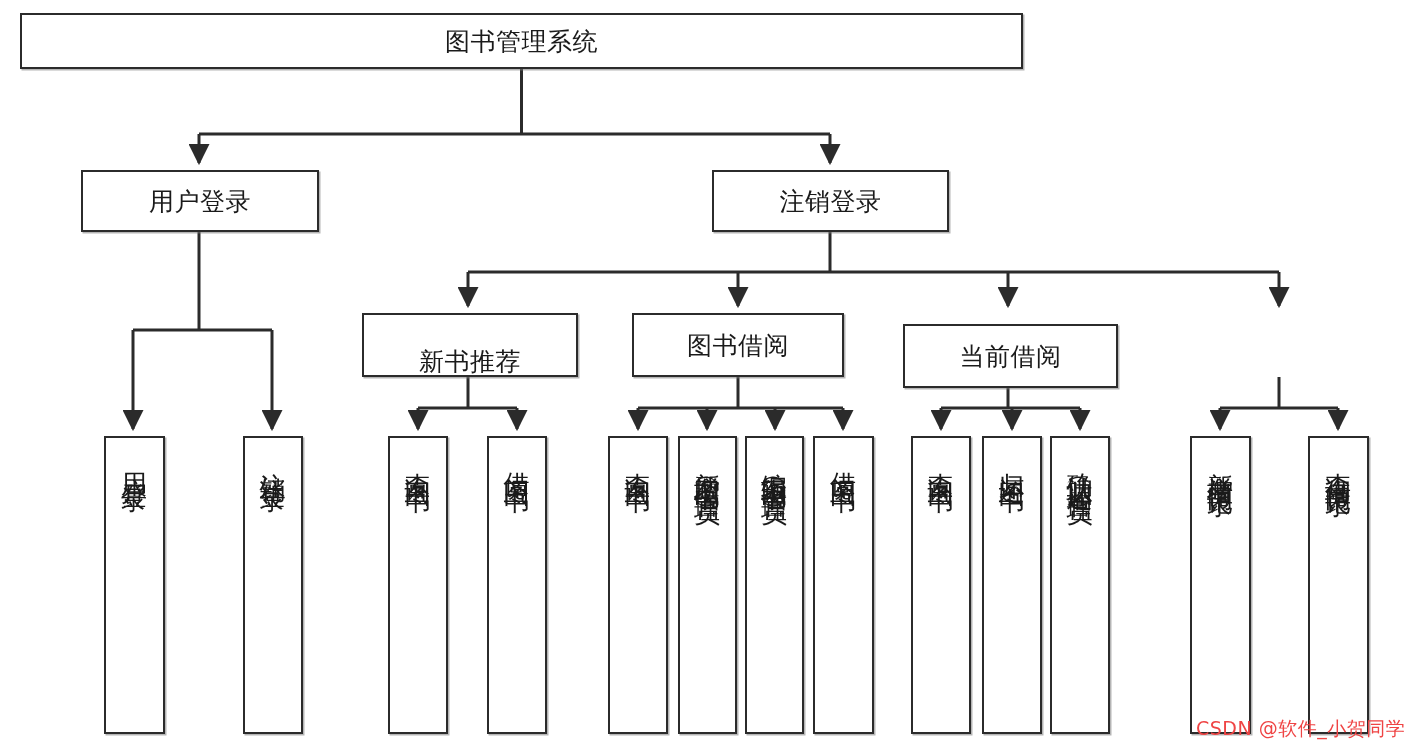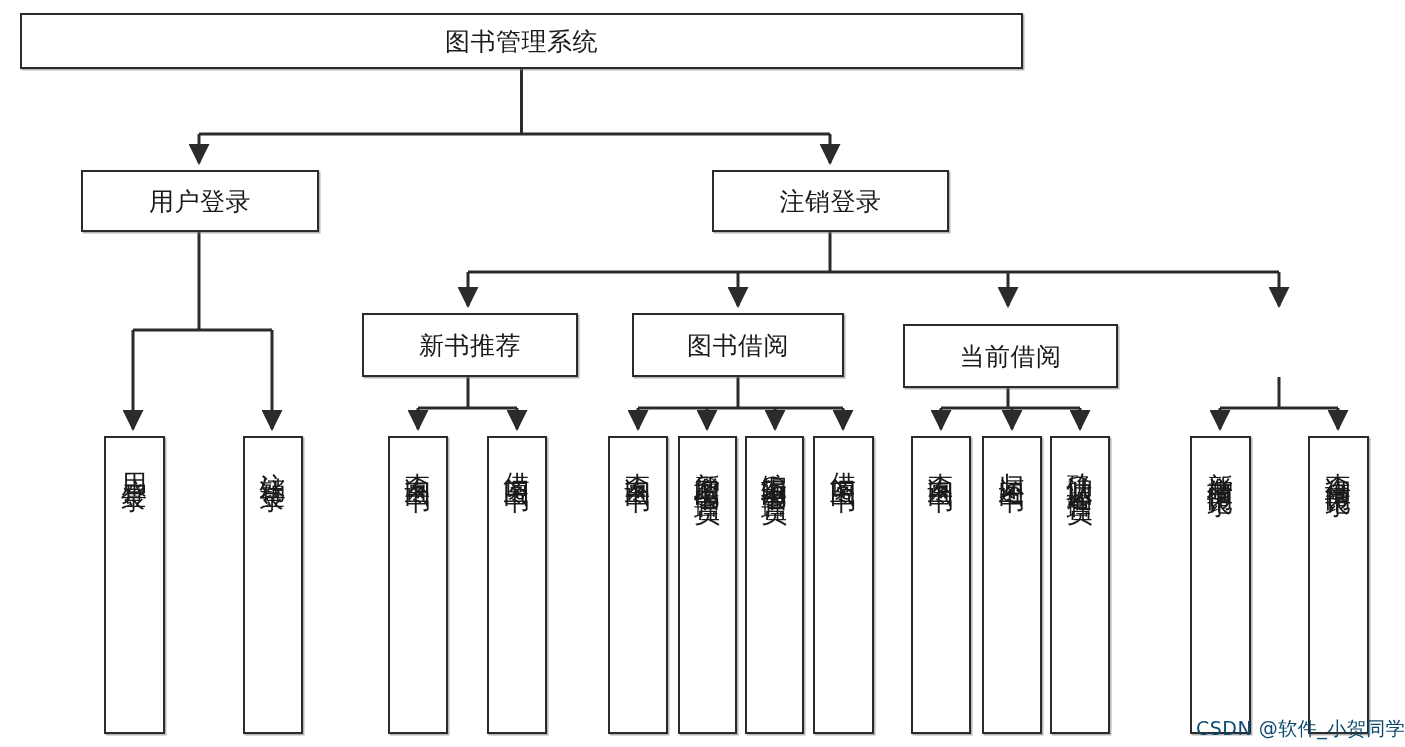--- a/index.html
+++ b/index.html
@@ -60,21 +60,21 @@
     letter-spacing: 5px;
     line-height: 1;
     white-space: nowrap;
   }
   .node.leaf.tall-text .label {
     letter-spacing: 4px;
   }
   .watermark {
     position: absolute;
     font-size: 19px;
-    color: #0c4a6e;
+    color: #ef4444;
     white-space: nowrap;
     letter-spacing: 0.5px;
   }
 </style>
 </head>
 <body>
 
 <div id="diagram">
 
   <svg class="connectors" viewBox="0 0 1405 747" xmlns="http://www.w3.org/2000/svg">
@@ -132,21 +132,21 @@
     <span class="label">图书管理系统</span>
   </div>
 
   <div class="node horiz" id="node-l2-0" style="left: 81px; top: 170px; width: 238px; height: 62px;">
     <span class="label">用户登录</span>
   </div>
   <div class="node horiz" id="node-l2-1" style="left: 712px; top: 170px; width: 237px; height: 62px;">
     <span class="label">注销登录</span>
   </div>
 
-  <div class="node horiz" id="node-l3-0" style="left: 362px; top: 313px; width: 216px; height: 64px;">
+  <div class="node horiz" id="node-l3-0" style="left: 362px; top: 313px; width: 216px; height: 64px; align-items: flex-end;">
     <span class="label">新书推荐</span>
   </div>
   <div class="node horiz" id="node-l3-1" style="left: 632px; top: 313px; width: 212px; height: 64px; font-family: Liberation Serif, serif;">
     <span class="label">图书借阅</span>
   </div>
   <div class="node horiz" id="node-l3-2" style="left: 903px; top: 324px; width: 215px; height: 64px;">
     <span class="label">当前借阅</span>
   </div>
 
   <div class="node leaf" id="node-leaf-0" style="left: 104px; top: 436px; width: 61px; height: 298px;">

